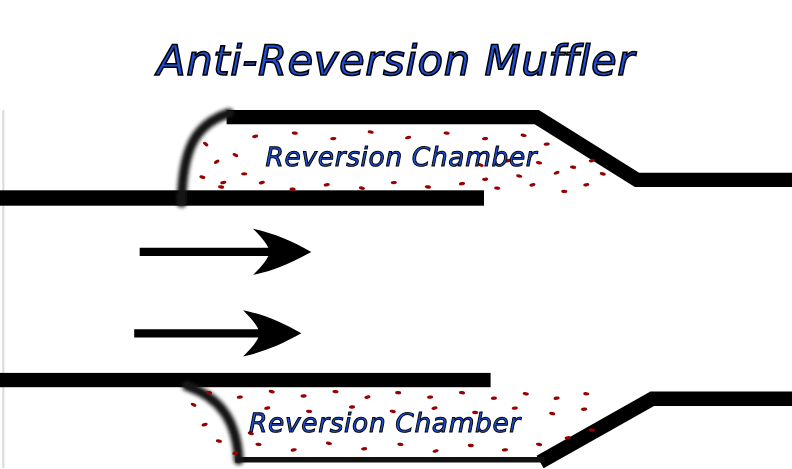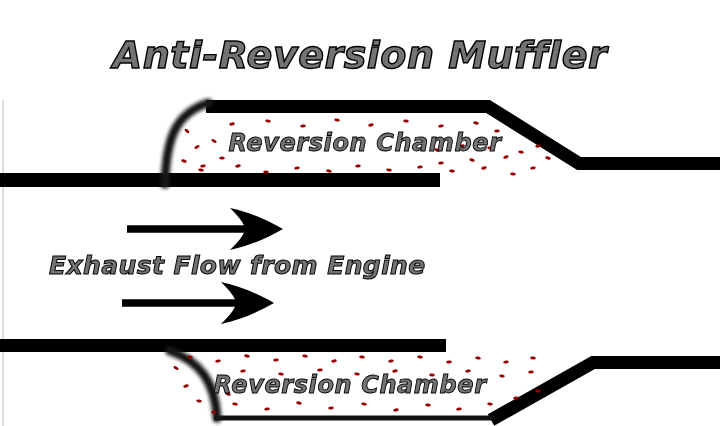--- a/index.html
+++ b/index.html
@@ -6,22 +6,22 @@
   body {
     width: 720px; height: 426px;
     background: #ffffff;
     position: relative;
     overflow: hidden;
     font-family: "DejaVu Sans", "Liberation Sans", sans-serif;
   }
   .stage { position: absolute; left: 0; top: 0; width: 720px; height: 426px; }
   .label {
     position: absolute;
-    color: #737373;
-    font-weight: bold;
+    color: #1d4ed8;
+    font-weight: normal;
     font-style: italic;
     white-space: nowrap;
     transform-origin: left top;
   }
   .title {
     left: 0; top: 33px; width: 720px;
     text-align: center;
     font-size: 38px;
     letter-spacing: 0.5px;
     -webkit-text-stroke: 1.4px #000;
@@ -168,16 +168,15 @@
       <path d="M 283 229 C 265 219, 249 212, 230 208 C 239 217, 244 223, 245 229 C 244 235, 239 241, 230 250 C 249 246, 265 239, 283 229 Z" fill="#000"></path>
     </g>
 
     <g>
       <line x1="122" y1="303" x2="242" y2="303" stroke="#000" stroke-width="7.5"></line>
       <path d="M 274 303 C 256 293, 240 286, 221 282 C 230 291, 235 297, 236 303 C 235 309, 230 315, 221 324 C 240 320, 256 313, 274 303 Z" fill="#000"></path>
     </g>
   </svg>
 
   <div class="label chamber-top">Reversion Chamber</div>
-  <div class="label flow">Exhaust Flow from Engine</div>
   <div class="label chamber-bottom">Reversion Chamber</div>
 
 </div>
 
 </body></html>

